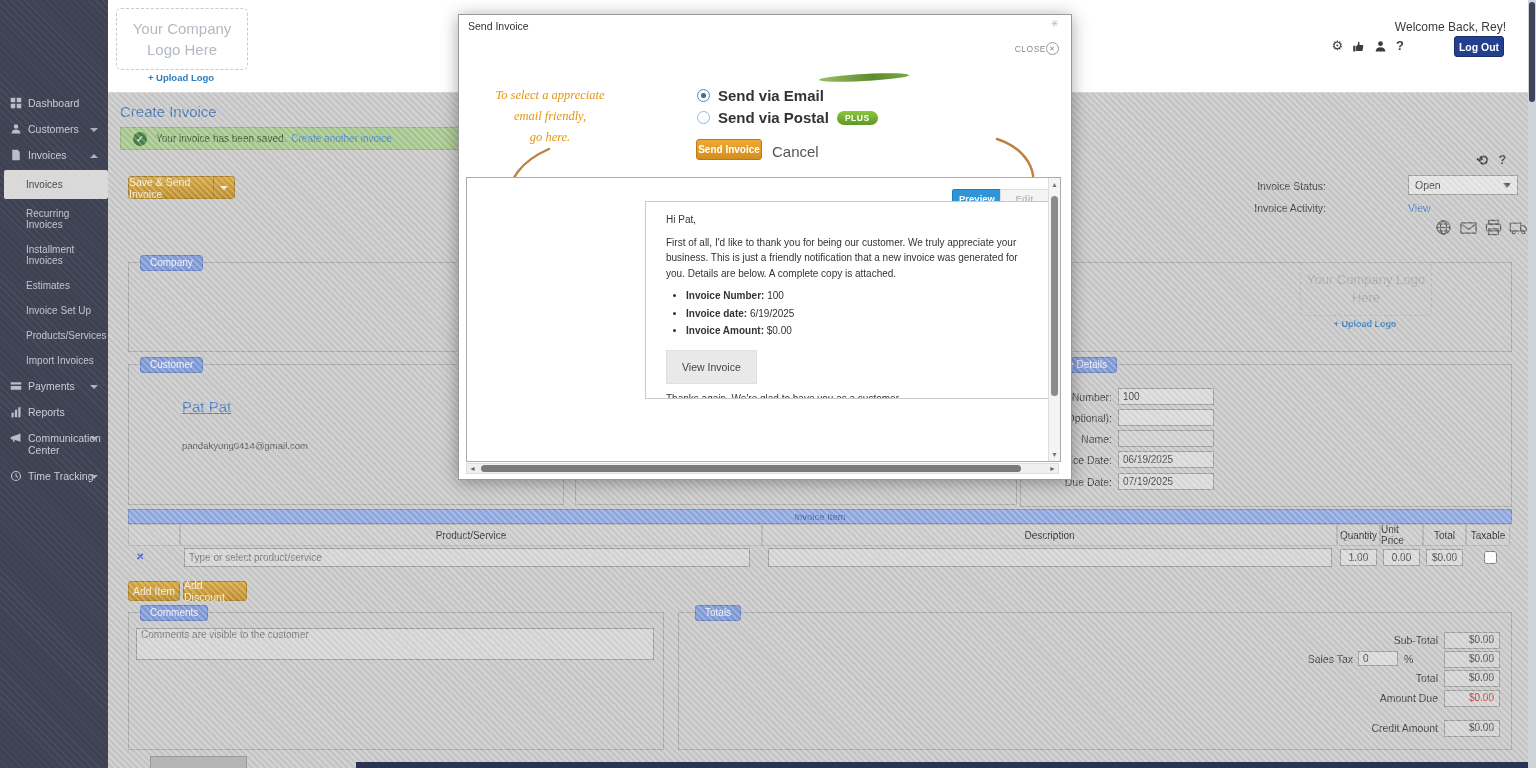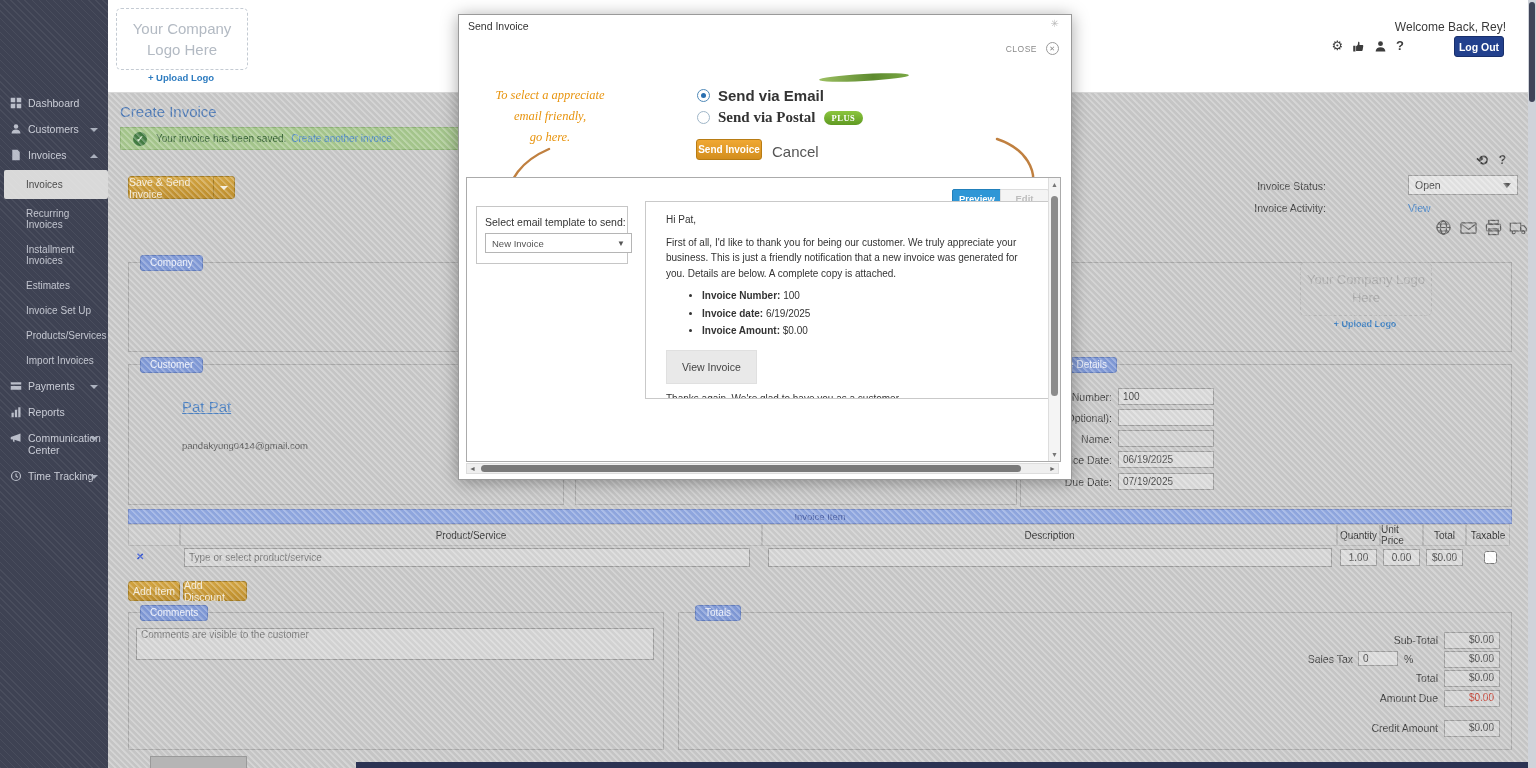--- a/index.html
+++ b/index.html
@@ -71,21 +71,21 @@
   .thead{font-size:10px;color:#2e2e2e;border:1px solid #b2b2b2;display:flex;align-items:center;
      justify-content:center;box-sizing:border-box;background:rgba(255,255,255,.08);}
   .totrow-lbl{position:absolute;font-size:10.5px;color:#3a3a3a;text-align:right;}
   .totbox{position:absolute;border:1px solid #9a9a9a;background:#d2d2d2;font-size:10px;color:#444;
      text-align:right;padding:1px 5px;width:44px;height:13px;}
   
   .modal{left:458px;top:14px;width:612px;height:464px;background:#fff;border:1px solid #9a9a9a;
      box-shadow:0 2px 16px rgba(0,0,0,.35);z-index:50;}
   .m-title{position:absolute;left:9px;top:5px;font-size:10.5px;color:#333;}
   .m-flower{position:absolute;right:12px;top:3px;color:#b9b9b9;font-size:10px;}
-  .m-close{position:absolute;right:12px;top:27px;display:flex;align-items:center;gap:9px;
+  .m-close{position:absolute;right:12px;top:27px;display:flex;align-items:center;gap:0;
      color:#8a8a8a;font-size:8.5px;letter-spacing:.5px;cursor:pointer;}
   .m-close .cx{width:11px;height:11px;border:1px solid #9a9a9a;border-radius:50%;font-size:7px;
      display:flex;align-items:center;justify-content:center;color:#8a8a8a;}
   .m-head{position:absolute;left:0;top:36px;width:100%;text-align:center;font-size:17px;
      color:#3f3f3f;font-weight:600;letter-spacing:.2px;}
   .swoosh{position:absolute;left:360px;top:59px;width:90px;height:7px;border-radius:50%;
      background:linear-gradient(90deg,#9dc063,#5d8a2e 60%,#7aa845);transform:rotate(-3deg);}
   .radio-row{position:absolute;display:flex;align-items:center;gap:8px;cursor:pointer;}
   .rad{width:11px;height:11px;border-radius:50%;border:1px solid #9fb6c8;background:#fff;
      display:flex;align-items:center;justify-content:center;}
@@ -112,21 +112,21 @@
   .tplbox{position:absolute;left:9px;top:28px;width:150px;height:56px;border:1px solid #c6c6c6;
      background:#fff;}
   .tplbox .tl{position:absolute;left:8px;top:9px;font-size:10.5px;color:#333;}
   .tplsel{position:absolute;left:8px;top:26px;width:133px;height:18px;border:1px solid #b5b5b5;
      background:#fff;display:flex;align-items:center;justify-content:space-between;padding:0 6px;
      font-size:9.5px;color:#555;cursor:pointer;}
   .emailbox{position:absolute;left:178px;top:23px;width:404px;height:198px;border:1px solid #c9c9c9;
      background:#fff;padding:10px 20px;box-sizing:border-box;font-size:10px;color:#333;
      line-height:1.55;overflow:hidden;}
   .emailbox ul{margin:7px 0 7px 6px;padding-left:14px;}
-  .emailbox li{margin:2px 16px;}
+  .emailbox li{margin:2px 0;}
   .viewbtn{display:inline-block;background:#e9e9e9;border:1px solid #e0e0e0;color:#444;
      font-size:10.5px;padding:8px 15px;margin:4px 0 7px;cursor:pointer;}
   .vscroll{position:absolute;right:0;top:0;width:11px;height:100%;background:#f4f4f4;
      border-left:1px solid #ddd;}
   .vthumb{position:absolute;left:2px;top:18px;width:7px;height:200px;background:#8b8b8b;border-radius:4px;}
   .varrow{position:absolute;left:0;width:11px;text-align:center;font-size:7px;color:#777;cursor:pointer;}
   .hscroll{position:absolute;left:7px;top:448px;width:593px;height:11px;background:#efefef;
      border:1px solid #ddd;box-sizing:border-box;}
   .hthumb{position:absolute;left:14px;top:1px;height:7px;width:540px;background:#7a7a7a;border-radius:4px;}
   .harrow{position:absolute;top:0;font-size:7px;color:#666;line-height:9px;cursor:pointer;}
@@ -366,21 +366,21 @@
     <div class="m-close">
       <span>CLOSE</span>
       <span class="cx">✕</span>
     </div>
     <div class="swoosh"></div>
 
     <div class="radio-row" style="left:238px;top:72px;">
       <span class="rad on"></span>
       <span class="radio-txt">Send via Email</span>
     </div>
-    <div class="radio-row" style="left:238px;top:94px;font-family:Liberation Serif, serif;">
+    <div class="radio-row" style="left:238px;top:94px;">
       <span class="rad"></span>
       <span class="radio-txt">Send via Postal</span>
       <span class="plus-badge">PLUS</span>
     </div>
 
     <div class="m-send">Send Invoice</div>
     <div class="m-cancel">Cancel</div>
 
     <div class="annot" style="left:20px;top:70px;width:142px;text-align:center;">
       <div>To select a appreciate</div>
@@ -392,27 +392,20 @@
       <path d="M14 49 L21 58 L28 51" fill="none" stroke="#c08040" stroke-width="2.4" stroke-linecap="round" stroke-linejoin="round"></path>
     </svg>
     <svg class="abs" style="left:528px;top:118px;" width="60" height="70">
       <path d="M10 6 C40 16 50 38 45 56" fill="none" stroke="#c08040" stroke-width="2.4" stroke-linecap="round"></path>
       <path d="M37 50 L45 58 L51 48" fill="none" stroke="#c08040" stroke-width="2.4" stroke-linecap="round" stroke-linejoin="round"></path>
     </svg>
 
     <div class="panel">
       <div class="btn-preview">Preview</div>
       <div class="btn-edit">Edit</div>
-      <div class="tplbox">
-        <div class="tl">Select email template to send:</div>
-        <div class="tplsel">
-          <span>New Invoice</span>
-          <span style="font-size:8px;color:#555;">▼</span>
-        </div>
-      </div>
       <div class="emailbox">
         <div>Hi Pat,</div>
         <div style="margin-top:7px;">First of all, I'd like to thank you for being our customer. We truly appreciate your business. This is just a friendly notification that a new invoice was generated for you. Details are below. A complete copy is attached.</div>
         <ul>
           <li><b>Invoice Number:</b> <span>100</span></li>
           <li><b>Invoice date:</b> <span>6/19/2025</span></li>
           <li><b>Invoice Amount:</b> <span>$0.00</span></li>
         </ul>
         <div class="viewbtn">View Invoice</div>
         <div>Thanks again. We're glad to have you as a customer.</div>

